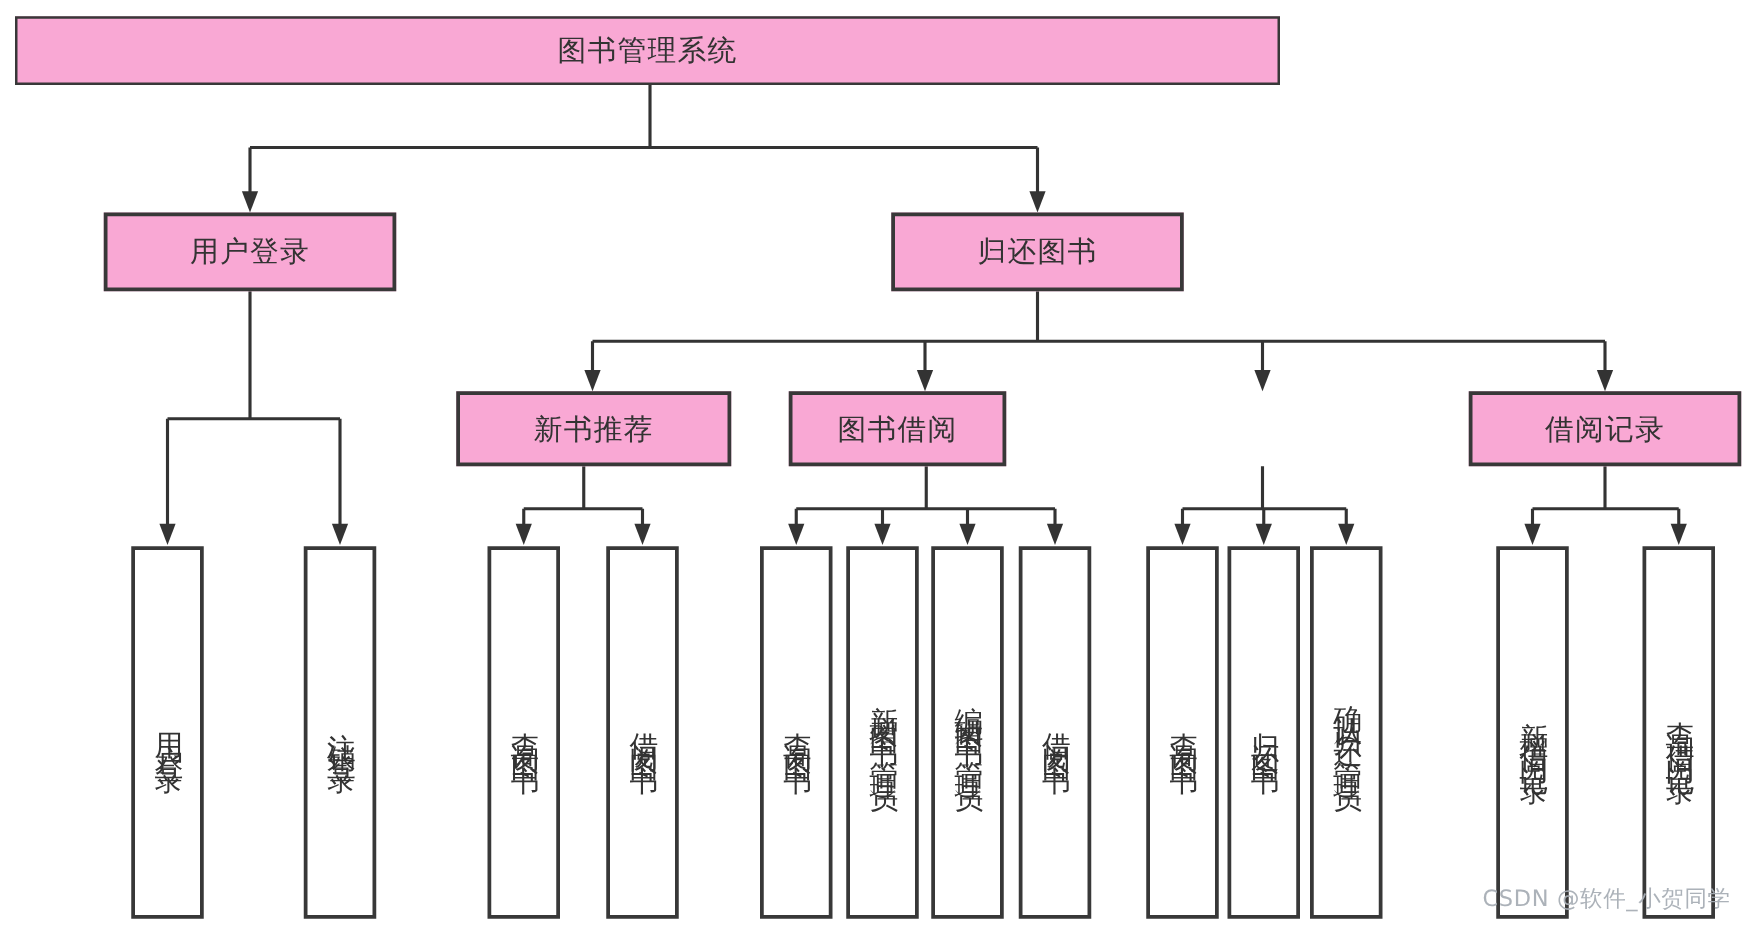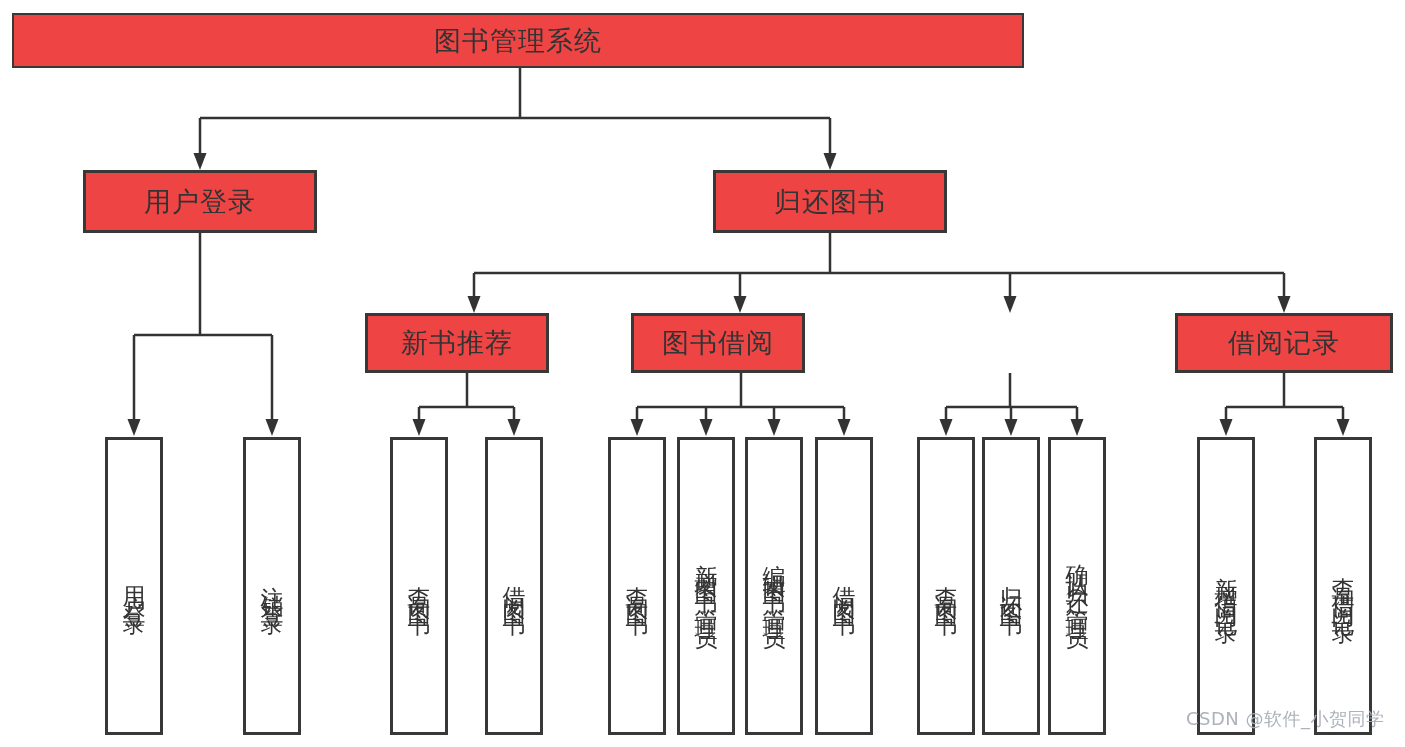--- a/index.html
+++ b/index.html
@@ -2,23 +2,23 @@
 <html><head>
 <meta charset="utf-8">
 <style>
   html,body{margin:0;padding:0;background:#fff;}
   .canvas{
     position:relative;width:1405px;height:747px;background:#fff;overflow:hidden;
     font-family:"DejaVu Sans","Liberation Sans",sans-serif;color:#333;
   }
   .wires{position:absolute;left:0;top:0;width:1405px;height:747px;}
   .node{
-    position:absolute;box-sizing:border-box;background:#ef4444;border:3px solid #383838;
+    position:absolute;box-sizing:border-box;background:#f9a8d4;border:3px solid #383838;
     display:flex;align-items:center;justify-content:center;
-    font-size:27px;letter-spacing:1px;color:#333;white-space:nowrap;
+    font-size:23px;letter-spacing:1px;color:#333;white-space:nowrap;
   }
   .node.root{border-width:2px;}
   .leaf{
     position:absolute;box-sizing:border-box;background:#fff;border:3px solid #383838;
     display:flex;align-items:center;justify-content:center;
   }
   .leaf span{
     writing-mode:vertical-rl;text-orientation:mixed;
     font-size:23px;letter-spacing:9px;color:#333;line-height:1;
   }
@@ -73,21 +73,21 @@
       <polygon points="1219.5,419 1232.5,419 1226,436"></polygon>
       <polygon points="1336.5,419 1349.5,419 1343,436"></polygon>
     </g>
   </svg>
 
   <div class="node root" style="left:12px;top:13px;width:1012px;height:55px">图书管理系统</div>
 
   <div class="node" style="left:83px;top:170px;width:234px;height:63px">用户登录</div>
   <div class="node" style="left:713px;top:170px;width:234px;height:63px">归还图书</div>
 
-  <div class="node" style="left:365px;top:313px;width:184px;height:60px">新书推荐</div>
+  <div class="node" style="left:365px;top:313px;width:220px;height:60px">新书推荐</div>
   <div class="node" style="left:631px;top:313px;width:174px;height:60px">图书借阅</div>
   <div class="node" style="left:1175px;top:313px;width:218px;height:60px">借阅记录</div>
 
   <div class="leaf" style="left:105px;top:437px;width:58px;height:298px">
     <span>用户登录</span>
     </div>
   <div class="leaf" style="left:243px;top:437px;width:58px;height:298px">
     <span>注销登录</span>
     </div>
 

